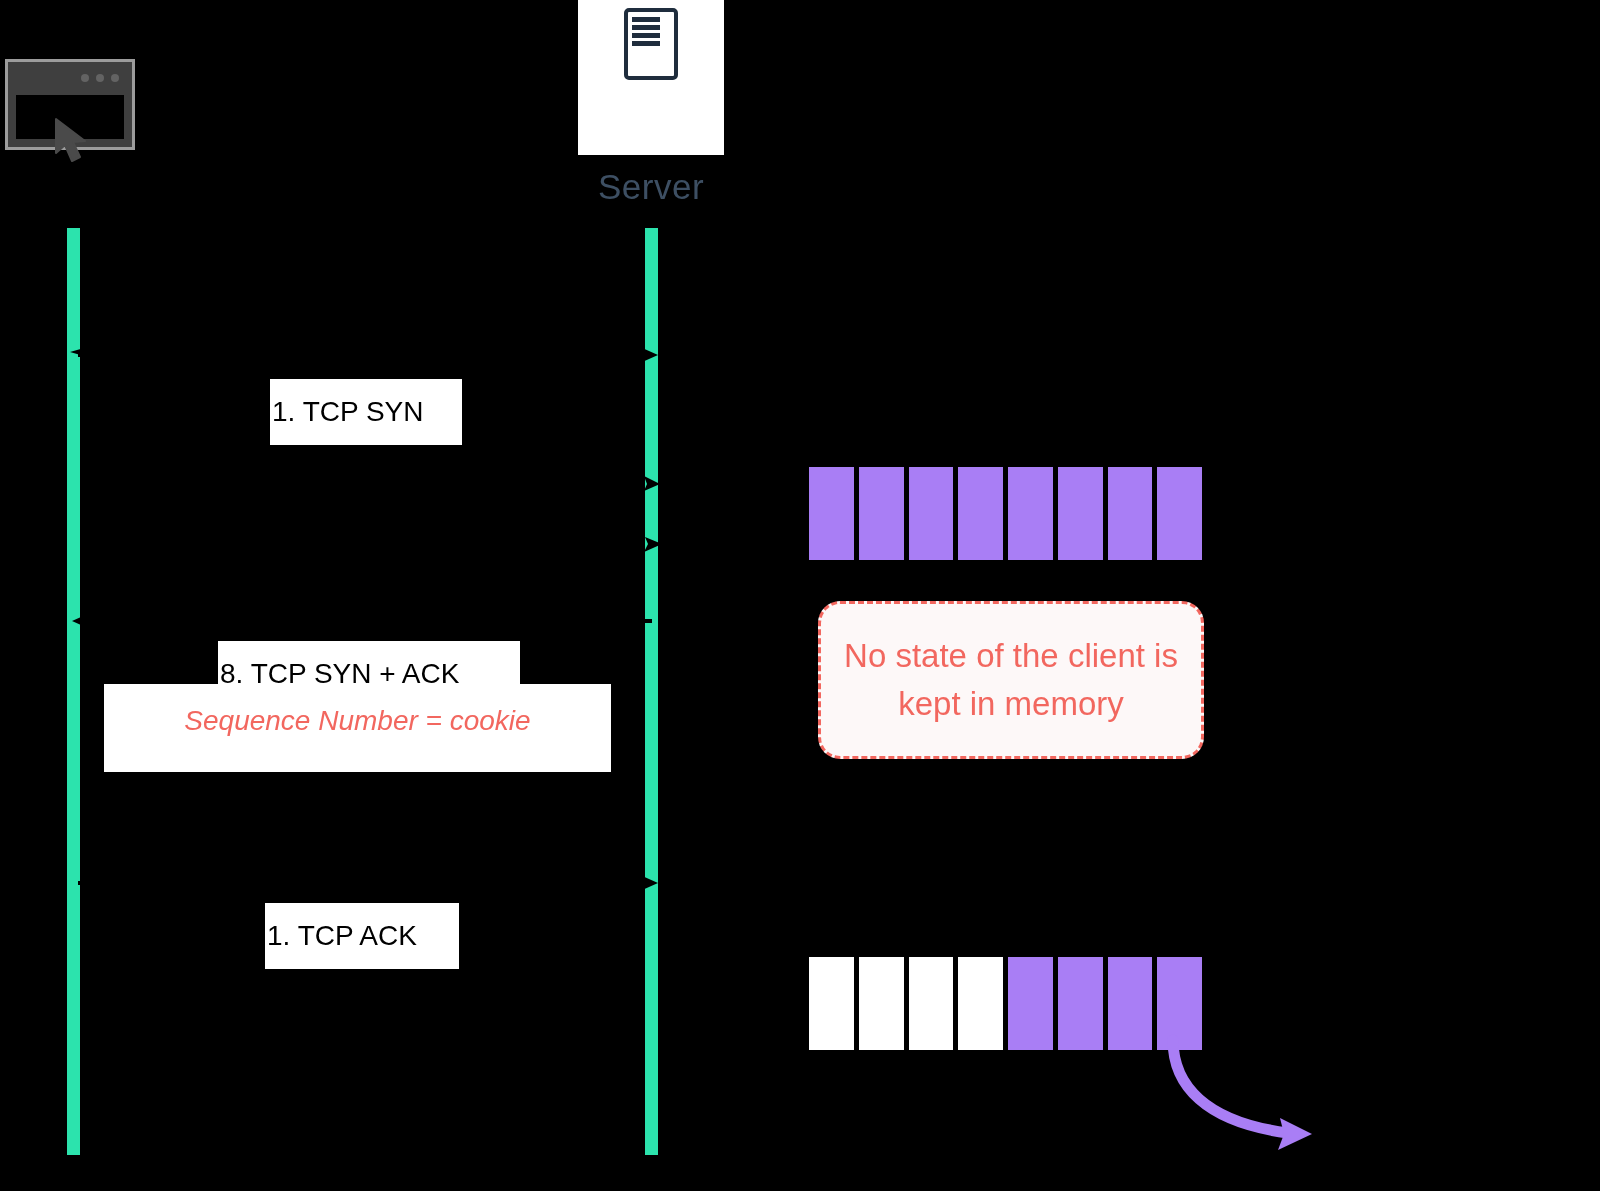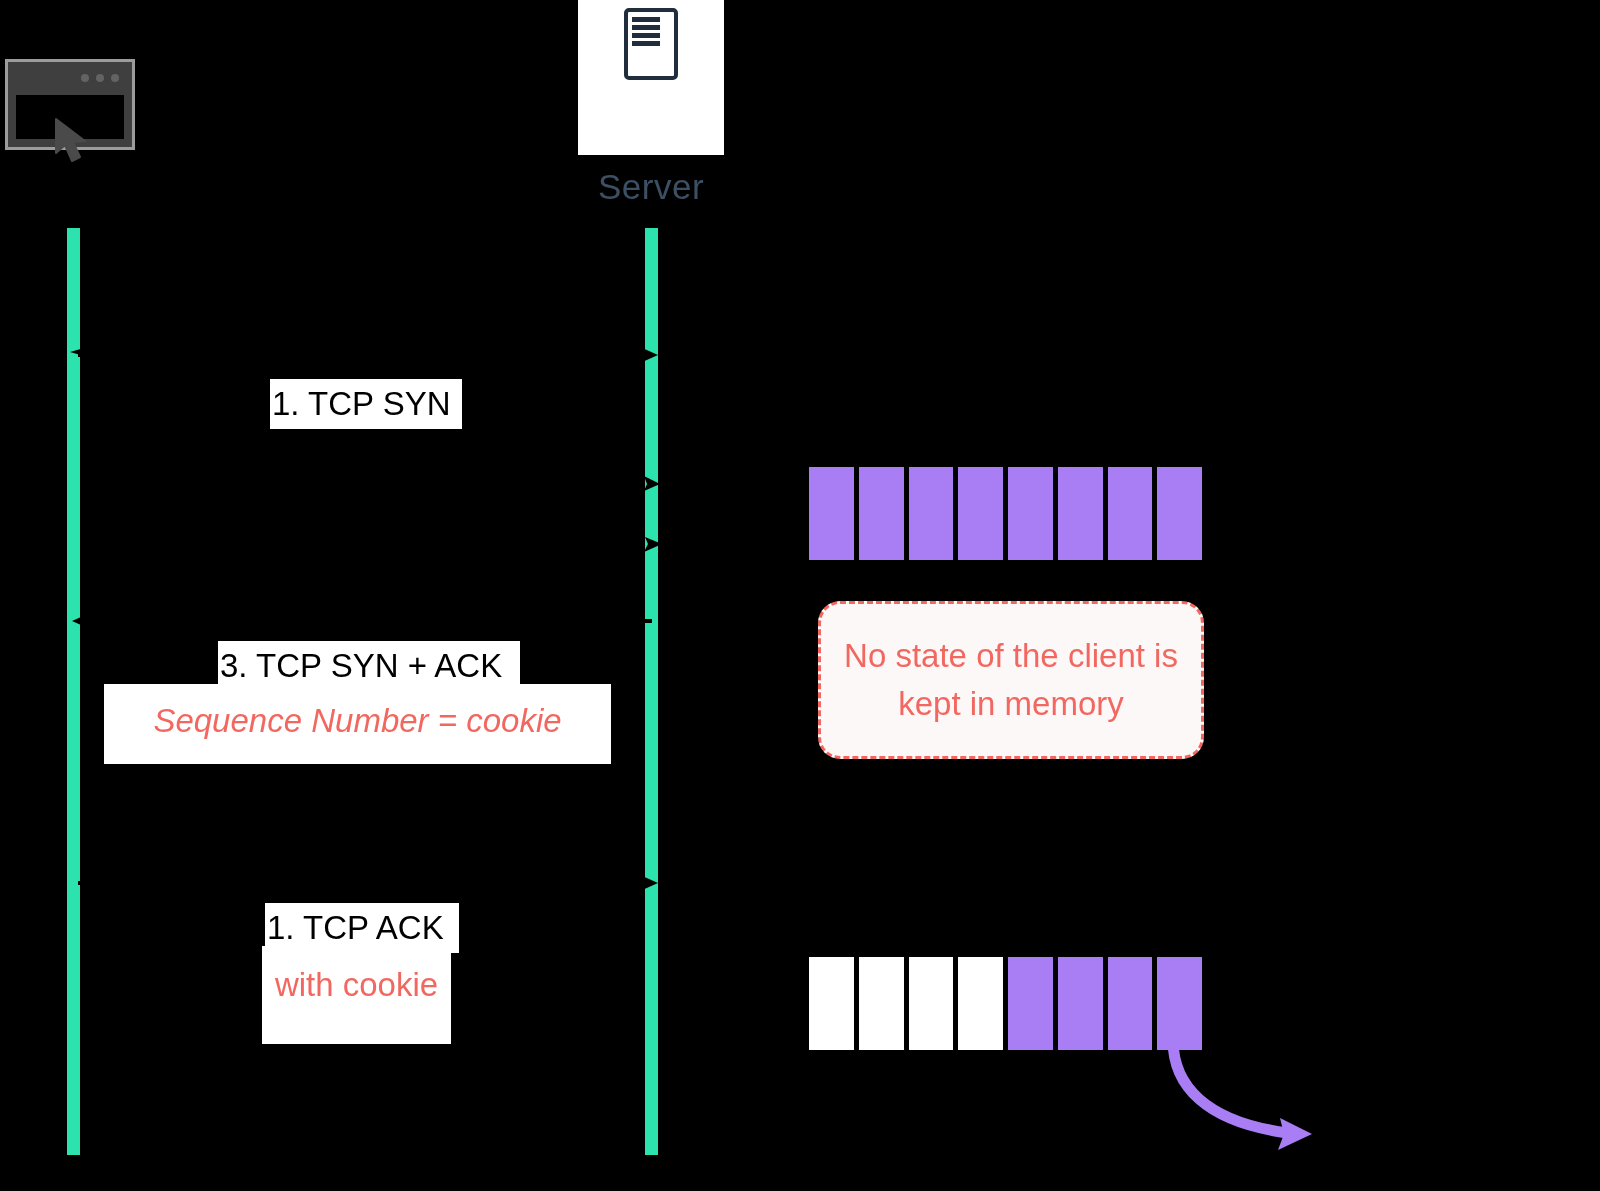--- a/index.html
+++ b/index.html
@@ -106,24 +106,24 @@
     position: absolute;
     pointer-events: none;
   }
   .msg-arrow svg { display: block; overflow: visible; }
 
   
   .msg-label {
     position: absolute;
     background: #ffffff;
     color: #000000;
-    font-size: 33px;
+    font-size: 28px;
     line-height: 42px;
     white-space: nowrap;
-    padding: 4px 2px;
+    padding: 12px 2px;
   }
   .msg-label.red { color: #f2675f; }
 
   #label-syn      { left: 270px; top: 379px;  width: 188px; }
   #label-synack   { left: 218px; top: 641px;  width: 298px; }
   #label-seqnum   { left: 104px; top: 684px;  width: 503px; text-align: center; padding-top: 16px; height: 60px; font-style: italic; }
   #label-ack      { left: 265px; top: 903px;  width: 190px; }
   #label-cookie   { left: 262px; top: 946px;  width: 185px; text-align: center; padding-top: 18px; height: 76px; }
 
   
@@ -236,27 +236,26 @@
 
   <div class="msg-arrow" style="left:70px; top:868px; width:590px; height:30px;">
     <svg width="590" height="30" viewBox="0 0 590 30">
       <line x1="8" y1="15" x2="578" y2="15" stroke="#000000" stroke-width="4"></line>
       <path d="M588 15 L570 7 L570 23 Z" fill="#000000"></path>
     </svg>
   </div>
 
   <div class="msg-label" id="label-syn">1. TCP SYN</div>
 
-  <div class="msg-label" id="label-synack">3. TCP SYN + ACK</div>
+  <div class="msg-label" id="label-synack">8. TCP SYN + ACK</div>
 
   <div class="msg-label red" id="label-seqnum">Sequence Number = cookie</div>
 
   <div class="msg-label" id="label-ack">1. TCP ACK</div>
 
-  <div class="msg-label red" id="label-cookie">with cookie</div>
 
   <div class="memrow" id="memrow-top">
       <div class="cell" style="flex: 1 1 0px; background: rgb(169, 126, 245); border-color: rgb(0, 0, 0);"></div>
       <div class="cell" style="flex: 1 1 0px; background: rgb(169, 126, 245); border-color: rgb(0, 0, 0); border-left-width: 2px;"></div>
       <div class="cell" style="flex: 1 1 0px; background: rgb(169, 126, 245); border-color: rgb(0, 0, 0); border-left-width: 2px;"></div>
       <div class="cell" style="flex: 1 1 0px; background: rgb(169, 126, 245); border-color: rgb(0, 0, 0); border-left-width: 2px;"></div>
       <div class="cell" style="flex: 1 1 0px; background: rgb(169, 126, 245); border-color: rgb(0, 0, 0); border-left-width: 2px;"></div>
       <div class="cell" style="flex: 1 1 0px; background: rgb(169, 126, 245); border-color: rgb(0, 0, 0); border-left-width: 2px;"></div>
       <div class="cell" style="flex: 1 1 0px; background: rgb(169, 126, 245); border-color: rgb(0, 0, 0); border-left-width: 2px;"></div>
       <div class="cell" style="flex: 1 1 0px; background: rgb(169, 126, 245); border-color: rgb(0, 0, 0); border-left-width: 2px;"></div>

